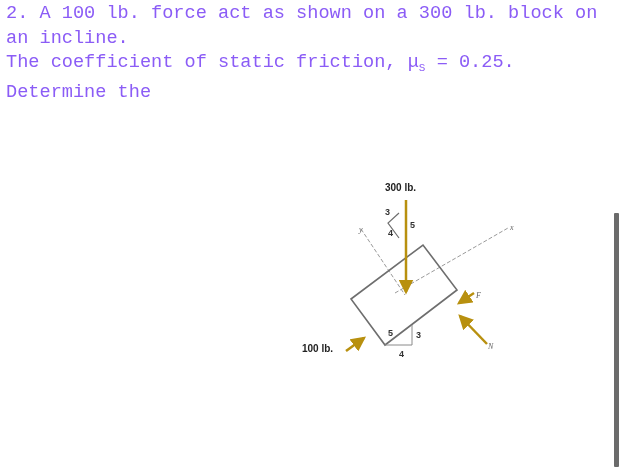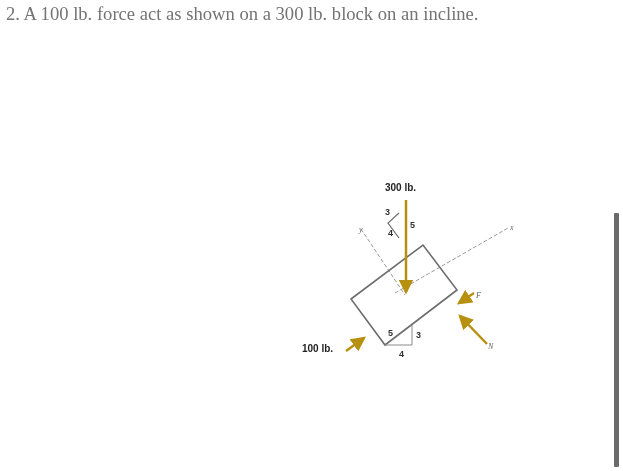--- a/index.html
+++ b/index.html
@@ -1,36 +1,37 @@
 <!DOCTYPE html>
 <html><head>
 <meta charset="utf-8">
 <style>
   html, body { margin:0; padding:0; background:#ffffff; }
   body { width:623px; height:471px; position:relative; overflow:hidden; }
   .problem {
     position:absolute; left:6px; top:2px; width:610px;
-    font-family:Liberation Serif, serif;
-    font-size:18.6px; line-height:24.5px; color:#737373;
+    font-family:Liberation Mono, monospace;
+    font-size:18.6px; line-height:24.5px; color:#8b5cf6;
   }
   .problem sub { font-size:11px; vertical-align:-4px; }
   .diagram { position:absolute; left:0; top:0; }
   .lbl { font-family:"Liberation Sans", "DejaVu Sans", sans-serif; font-weight:bold; font-size:10px; fill:#222; }
   .small { font-family:"Liberation Sans", "DejaVu Sans", sans-serif; font-weight:bold; font-size:9px; fill:#333; }
   .axislbl { font-family:"Liberation Serif", "DejaVu Serif", serif; font-style:italic; font-size:8px; fill:#666; }
   .scrollbar {
     position:absolute; left:614px; top:213px; width:5px; height:254px;
     background:#6b6b6b; border-radius:1px;
   }
 </style>
 </head>
 <body>
 
 <div class="problem">
   <div><span>2. A 100 lb. force act as shown on a 300 lb. block on an incline.</span></div>
+  <div><span>The coefficient of static friction, μ</span><sub>S</sub><span> = 0.25. Determine the</span></div>
 </div>
 
 <svg class="diagram" width="623" height="471" viewBox="0 0 623 471" xmlns="http://www.w3.org/2000/svg">
   <defs>
     <marker id="ah" markerWidth="6" markerHeight="6" refX="5" refY="3" orient="auto" markerUnits="strokeWidth">
       <path d="M0,0 L6,3 L0,6 z" fill="#b8900f"></path>
     </marker>
   </defs>
 
   <line x1="395" y1="293" x2="508" y2="228" stroke="#9a9a9a" stroke-width="1" stroke-dasharray="4,2"></line>

